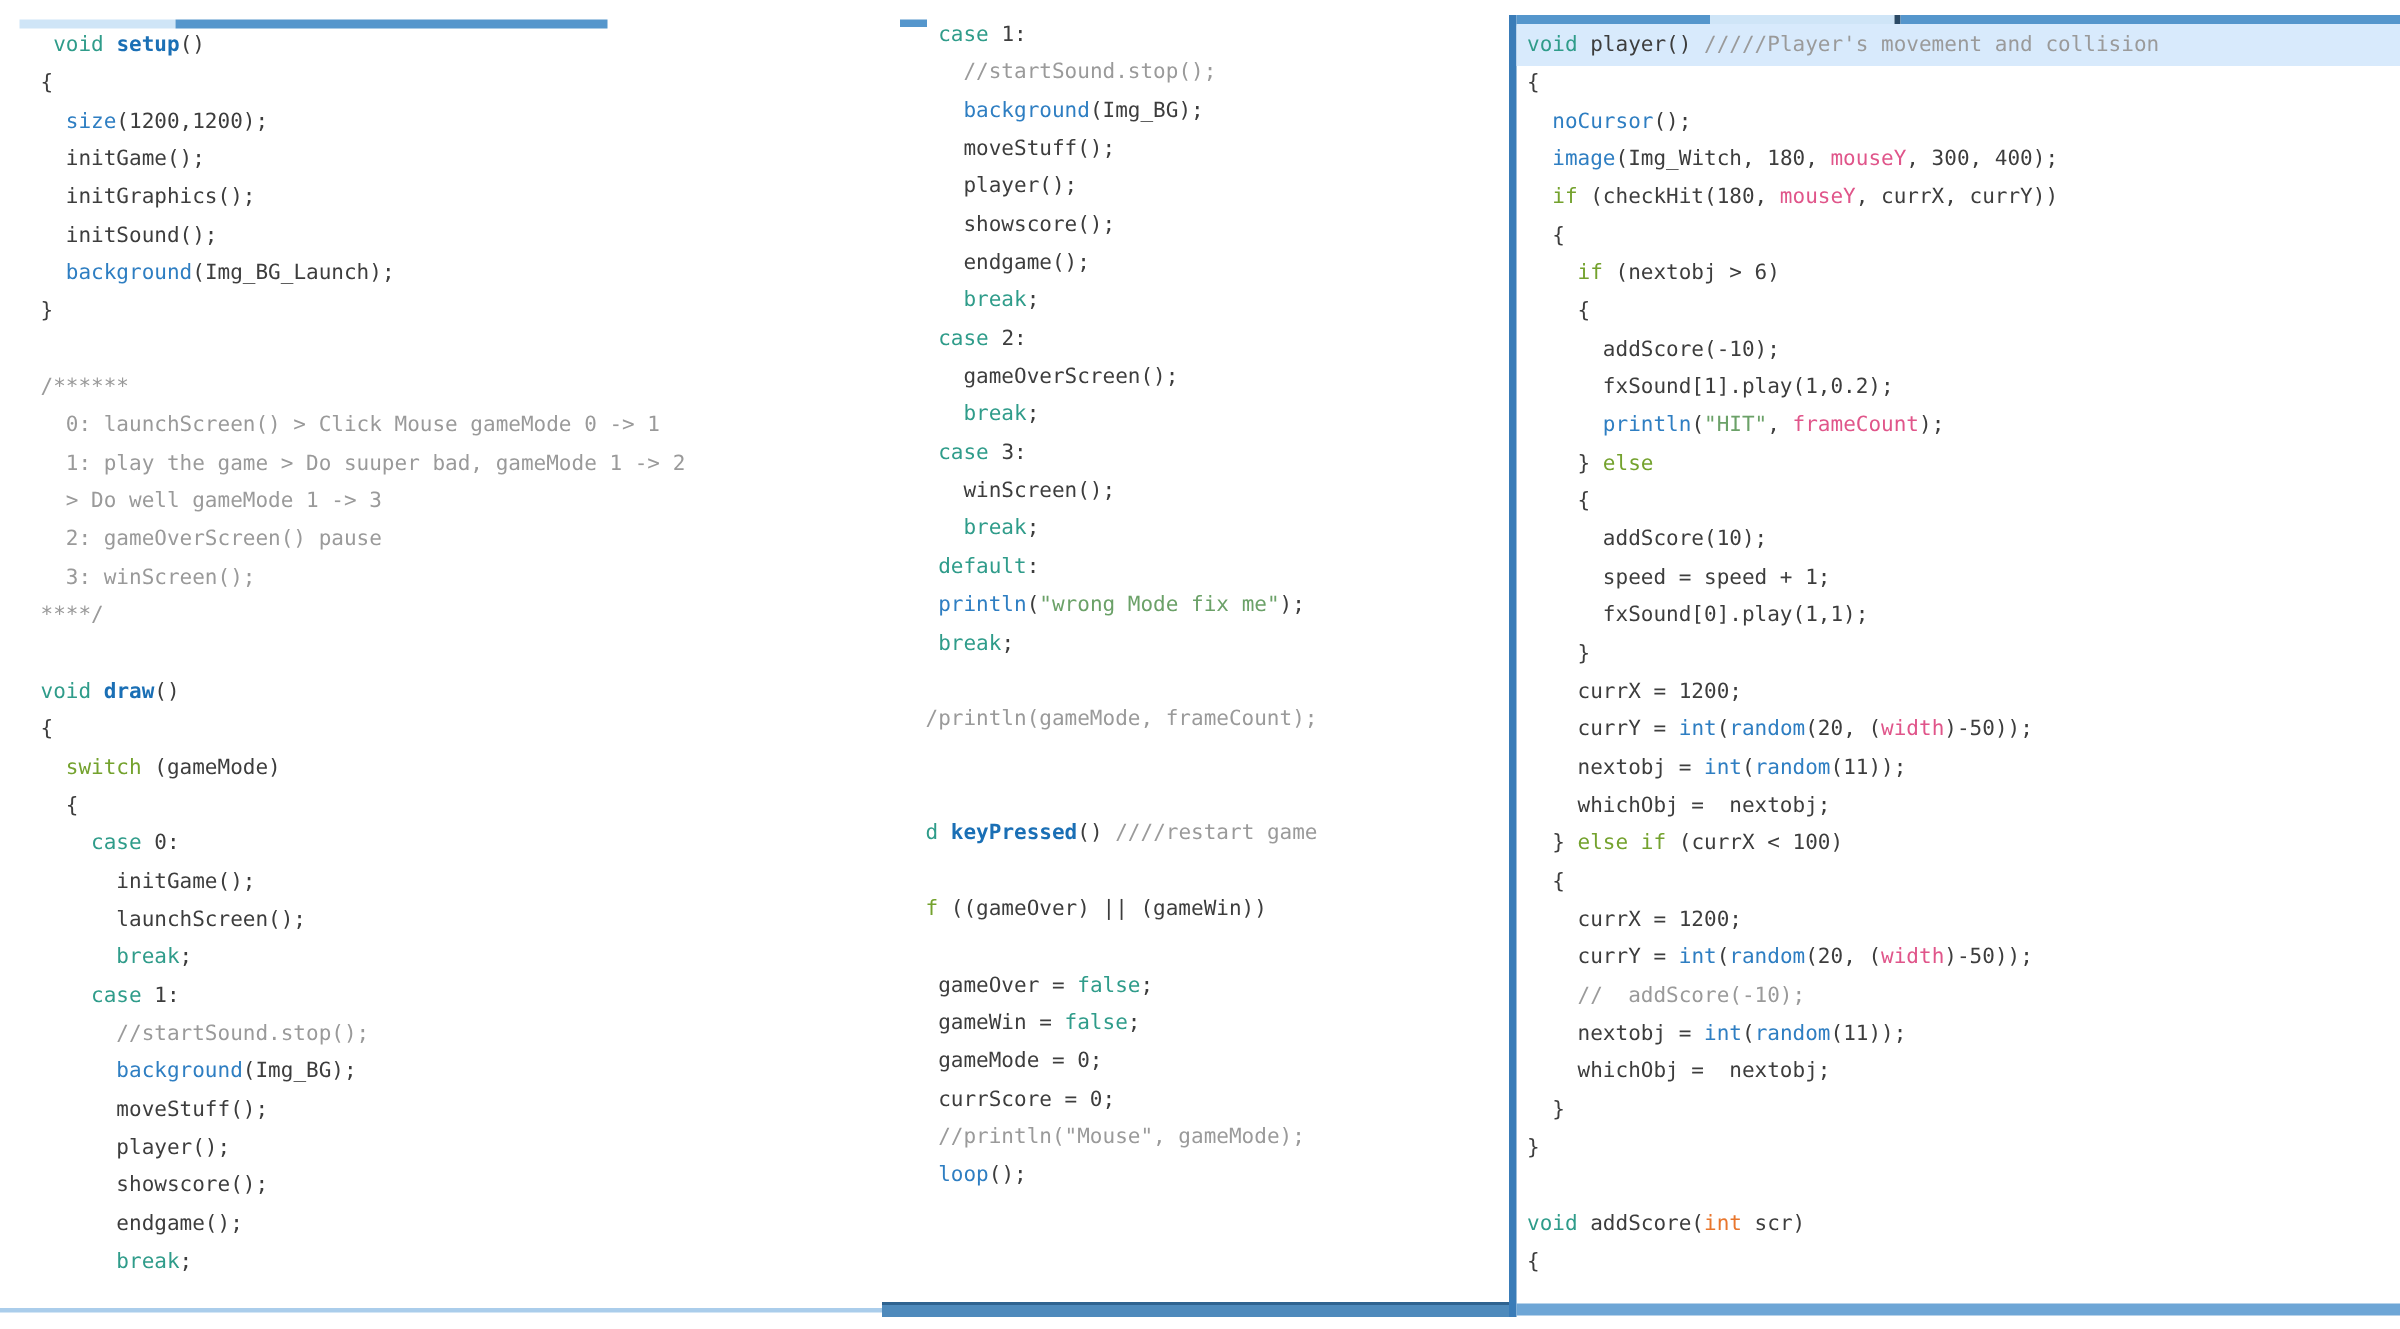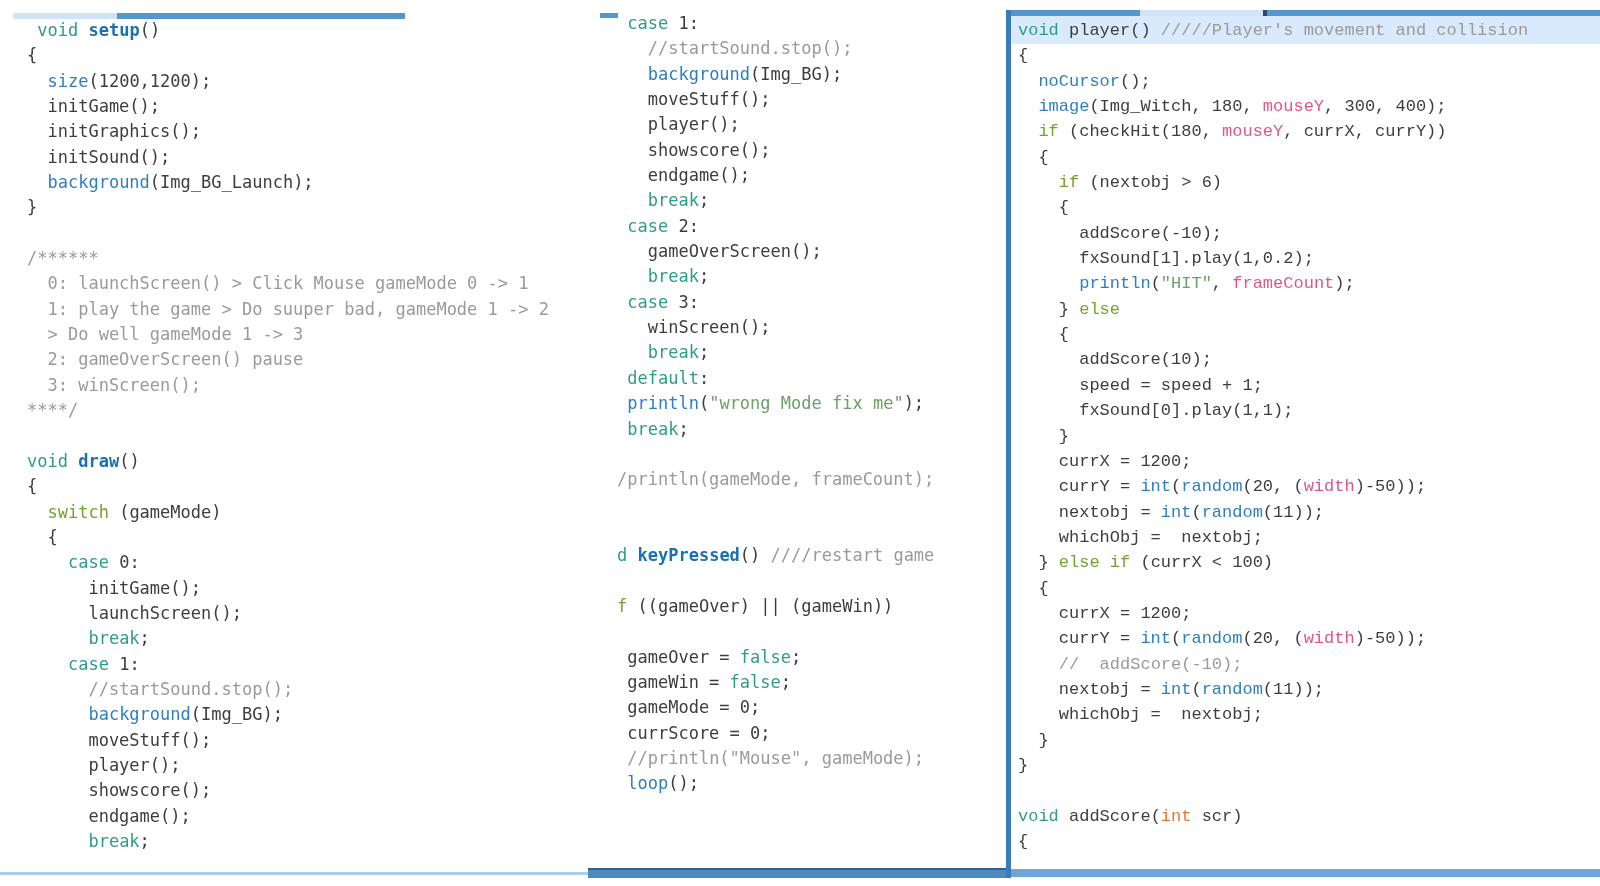--- a/index.html
+++ b/index.html
@@ -9,26 +9,26 @@
     --background:#ffffff; --bar-light-blue:#cfe5f7; --bar-dark-blue:#5596cc;
     --border-dark-blue:#3a7cb8; --bar-bottom-mid:#4e8abc; --bar-bottom-mid-edge:#2f6390;
     --bar-bottom-right:#6ea6d6; --bar-bottom-thin:#aacdeb; --bar-top-tick:#2b4a66;
     --line-highlight:#d8eafc;
   }
   html,body{margin:0;padding:0;}
   #screen{
     position:relative; width:1600px; height:886px; overflow:hidden;
     background:var(--background);
     font-family:"DejaVu Sans Mono","Liberation Mono",monospace;
-    font-size:17px; line-height:25.35px; color:var(--text);
+    font-size:14px; line-height:25.35px; color:var(--text);
   }
   .code-col{position:absolute; white-space:pre;}
   #col-left{left:27px; top:18px; width:592px;}
   #col-mid{left:617px; top:11px; width:388px;}
-  #col-right{left:1018px; top:18px; width:582px;font-family:Liberation Mono, monospace;}
+  #col-right{left:1018px; top:18px; width:582px;}
   .line{height:25.35px; white-space:pre;}
   .tok-x{color:var(--text);}
   .tok-t{color:var(--keyword-teal);}
   .tok-fn{color:var(--function-bold-blue); font-weight:bold;}
   .tok-b{color:var(--builtin-blue);}
   .tok-g{color:var(--control-green);}
   .tok-s{color:var(--string-green);}
   .tok-p{color:var(--special-pink);text-align:right;}
   .tok-o{color:var(--type-orange);}
   .tok-c{color:var(--comment-gray);}

